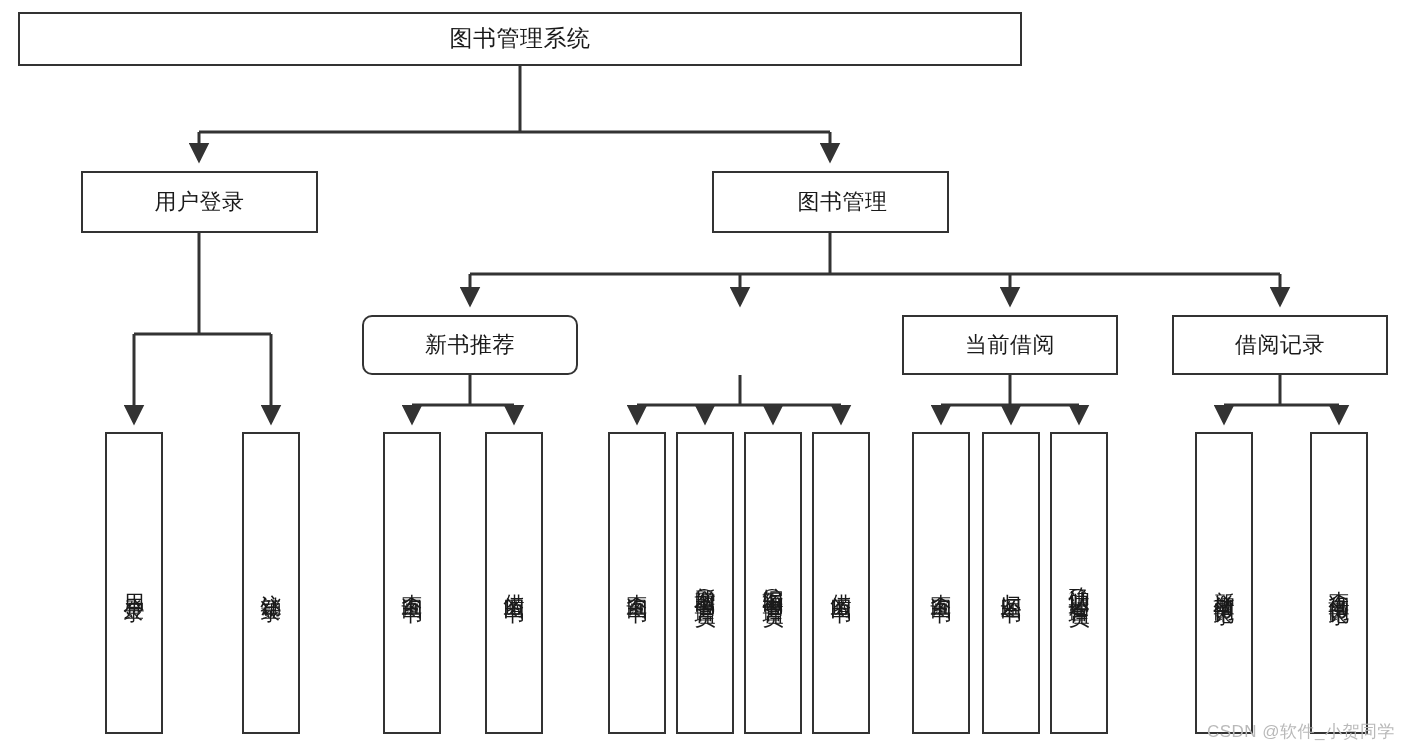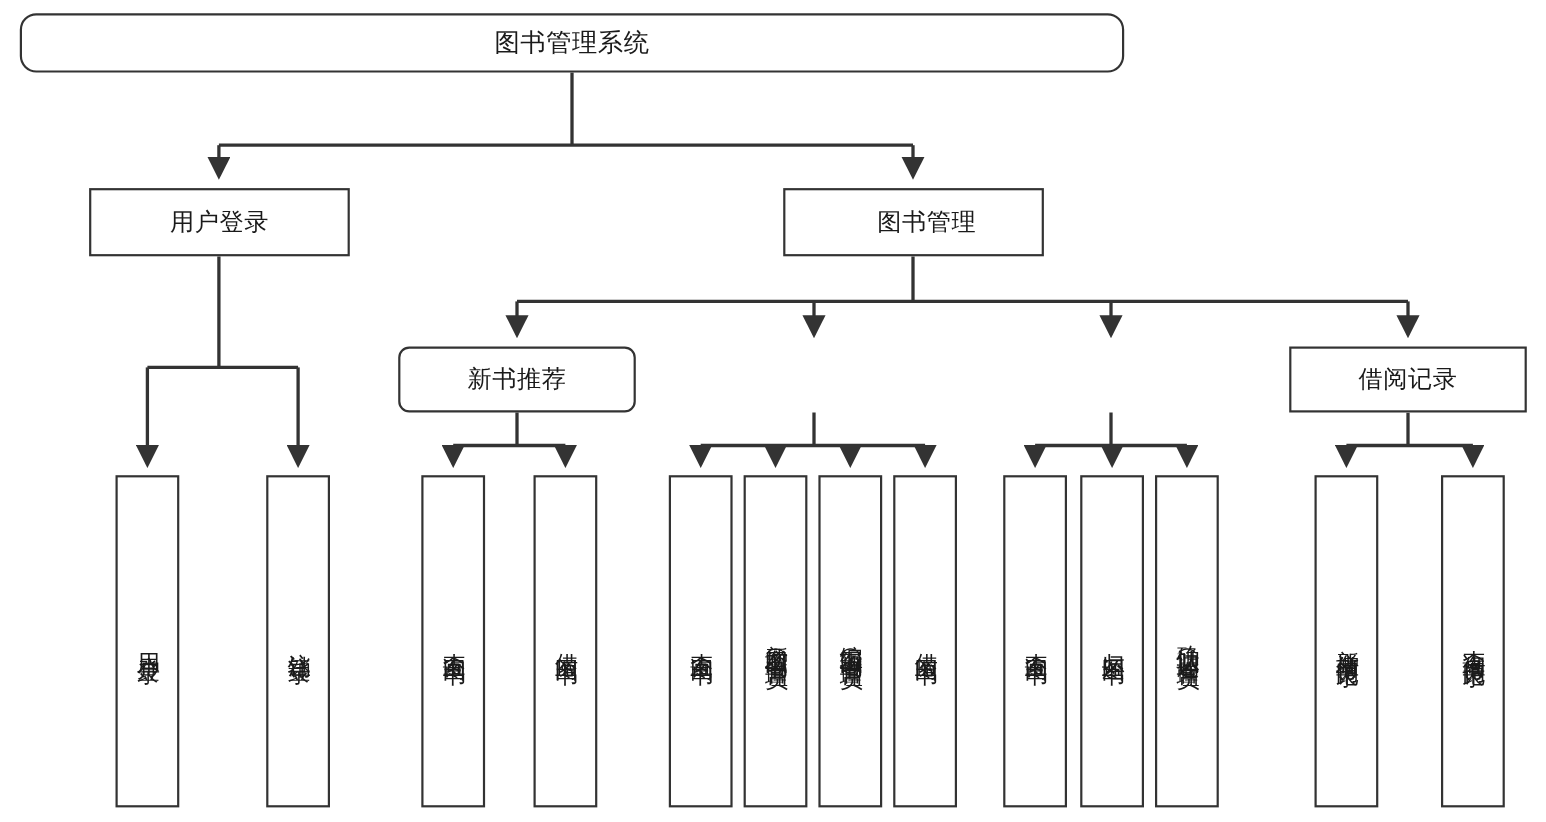--- a/index.html
+++ b/index.html
@@ -122,34 +122,37 @@
       <path d="M 1011 405 L 1011 422" marker-end="url(#arrow)"></path>
       <path d="M 1079 405 L 1079 422" marker-end="url(#arrow)"></path>
 
       <path d="M 1280 375 L 1280 405"></path>
       <path d="M 1224 405 L 1339 405"></path>
       <path d="M 1224 405 L 1224 422" marker-end="url(#arrow)"></path>
       <path d="M 1339 405 L 1339 422" marker-end="url(#arrow)"></path>
     </g>
   </svg>
 
-  <div class="node horiz root" style="left:18px; top:12px; width:1004px; height:54px;border-radius:15px;">
+  <div class="node horiz root" style="left:18px; top:12px; width:1004px; height:54px;">
     <span class="node-label">图书管理系统</span>
   </div>
 
   <div class="node horiz" style="left:81px; top:171px; width:237px; height:62px;">
     <span class="node-label">用户登录</span>
   </div>
   <div class="node horiz" style="left:712px; top:171px; width:237px; height:62px;padding-left:24px;">
     <span class="node-label">图书管理</span>
   </div>
 
   <div class="node horiz" style="left:362px; top:315px; width:216px; height:60px;border-radius:10px;">
     <span class="node-label">新书推荐</span>
   </div>
+  <div class="node horiz" style="left:902px; top:315px; width:216px; height:60px;">
+    <span class="node-label">当前借阅</span>
+  </div>
   <div class="node horiz" style="left:1172px; top:315px; width:216px; height:60px;">
     <span class="node-label">借阅记录</span>
   </div>
 
   <div class="node vert" style="left:105px; top:432px; width:58px; height:302px;">
     <span class="node-label">用户登录</span>
   </div>
   <div class="node vert" style="left:242px; top:432px; width:58px; height:302px;">
     <span class="node-label">注销登录</span>
   </div>
@@ -184,14 +187,15 @@
     <span class="node-label">确认归还（管理员）</span>
   </div>
 
   <div class="node vert" style="left:1195px; top:432px; width:58px; height:302px;">
     <span class="node-label">新增借阅记录</span>
   </div>
   <div class="node vert" style="left:1310px; top:432px; width:58px; height:302px;">
     <span class="node-label">查询借阅记录</span>
   </div>
 
+  <div class="watermark">CSDN @软件_小贺同学</div>
 
 </div>
 
 </body></html>

